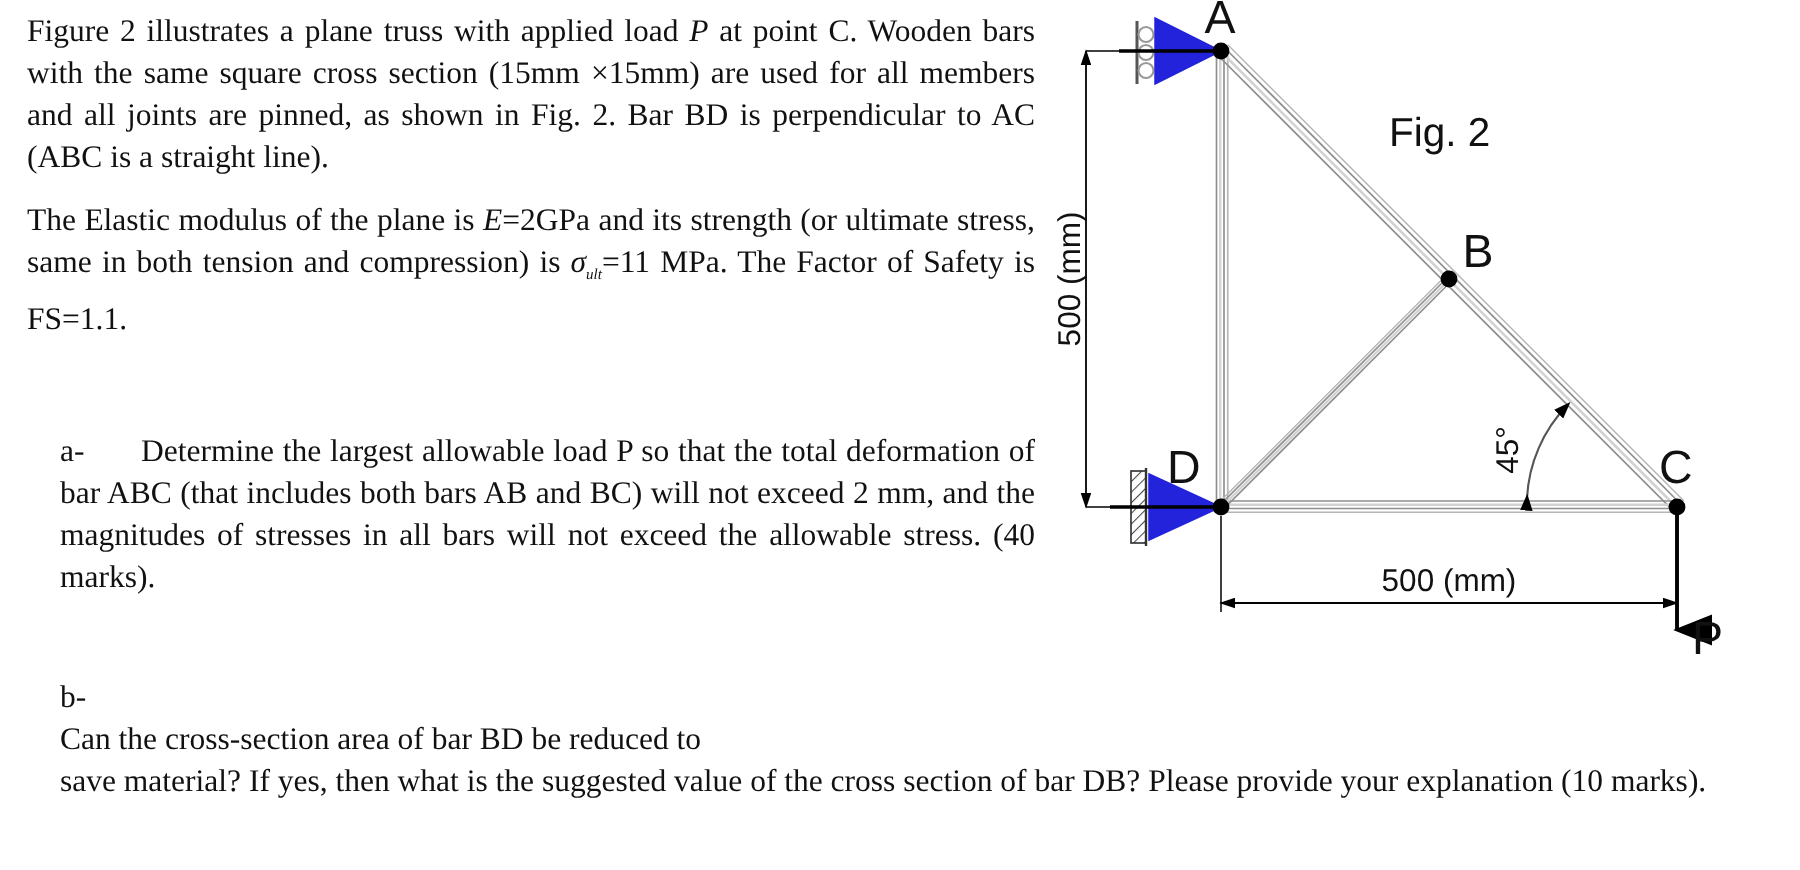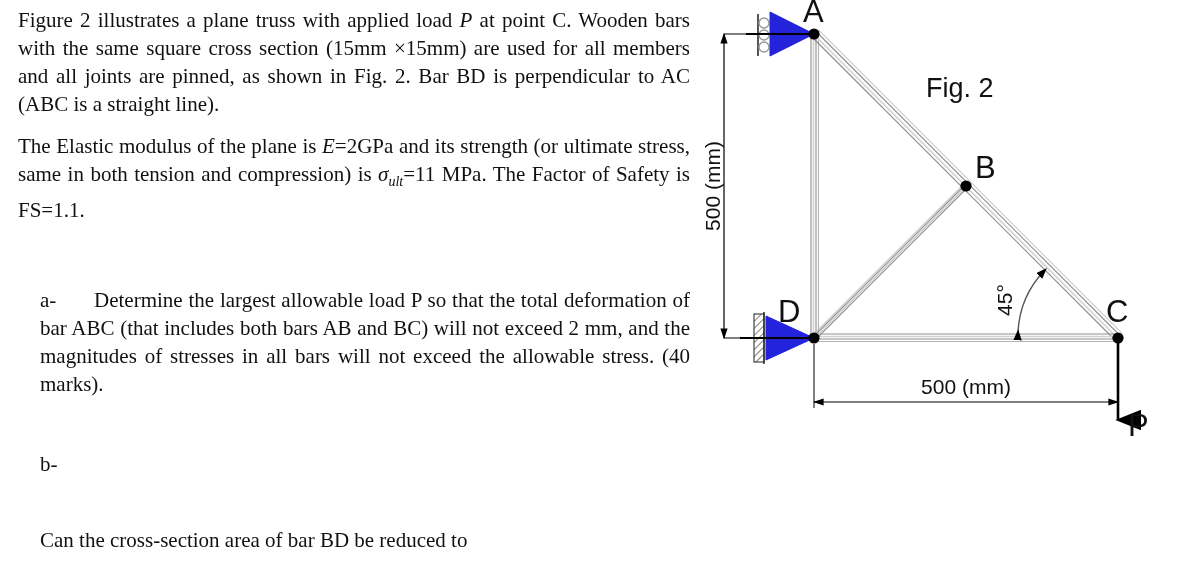--- a/index.html
+++ b/index.html
@@ -28,21 +28,21 @@
     font-family: "Liberation Serif", serif;
     font-size: 21px;
     line-height: 28px;
     text-align: justify;
     color: #111111;
     margin: 0 0 14px 0;
   }
   .para.p1 { width: 672px; }
   .para.p2 { width: 672px; margin-bottom: 16px; }
   .para .ital { font-style: italic; }
-  .sub { font-size: 14px; font-style: italic; vertical-align: sub; }
+  .sub { font-size: 10px; font-style: italic; vertical-align: sub; }
 
   
   .listitem {
     position: relative;
     font-family: "Liberation Serif", serif;
     font-size: 21px;
     line-height: 28px;
     text-align: justify;
     color: #111111;
   }
@@ -65,21 +65,21 @@
   }
   #item-a .body { width: 596px; font-family: Liberation Serif, serif; }
 
   #item-b {
     position: absolute;
     left: 40px;
     top: 450px;
     width: 1160px;
   }
   #item-b .body { width: 1106px; }
-  #item-b .line1 { display:block; width: 570px; text-align: justify; margin-top: 48px; }
+  #item-b .line1 { display:block; width: 570px; text-align: justify; }
 
   
   #diagram {
     position: absolute;
     left: 700px;
     top: 0px;
     width: 500px;
     height: 470px;
   }
   #diagram svg { display: block; }
@@ -100,21 +100,21 @@
     <p class="para p2"><span>The Elastic modulus of the plane is </span><span class="ital">E</span><span>=2GPa and its strength (or ultimate stress, same in both tension and compression) is </span><span class="ital">σ</span><span class="sub">ult</span><span>=11 MPa. The Factor of Safety is FS=1.1.</span></p>
   </div>
 
   <div class="listitem" id="item-a">
     <span class="marker">a-</span>
     <span class="body">Determine the largest allowable load P so that the total deformation of bar ABC (that includes both bars AB and BC) will not exceed 2 mm, and the magnitudes of stresses in all bars will not exceed the allowable stress. (40 marks).</span>
   </div>
 
   <div class="listitem" id="item-b">
     <span class="marker">b-</span>
-    <span class="body"><span class="line1">Can the cross-section area of bar BD be reduced to</span></span>
+    <span class="body"><span class="line1">Can the cross-section area of bar BD be reduced to</span><span>save material? If yes, then what is the suggested value of the cross section of bar DB? Please provide your explanation (10 marks).</span></span>
   </div>
 
   <div id="diagram">
     <svg width="500" height="470" viewBox="0 0 500 470" xmlns="http://www.w3.org/2000/svg">
 
       <defs>
 
         <pattern id="hatch" width="5" height="5" patternTransform="rotate(45)" patternUnits="userSpaceOnUse">
           <line x1="0" y1="0" x2="0" y2="5" stroke="#444444" stroke-width="1.4"></line>
         </pattern>

